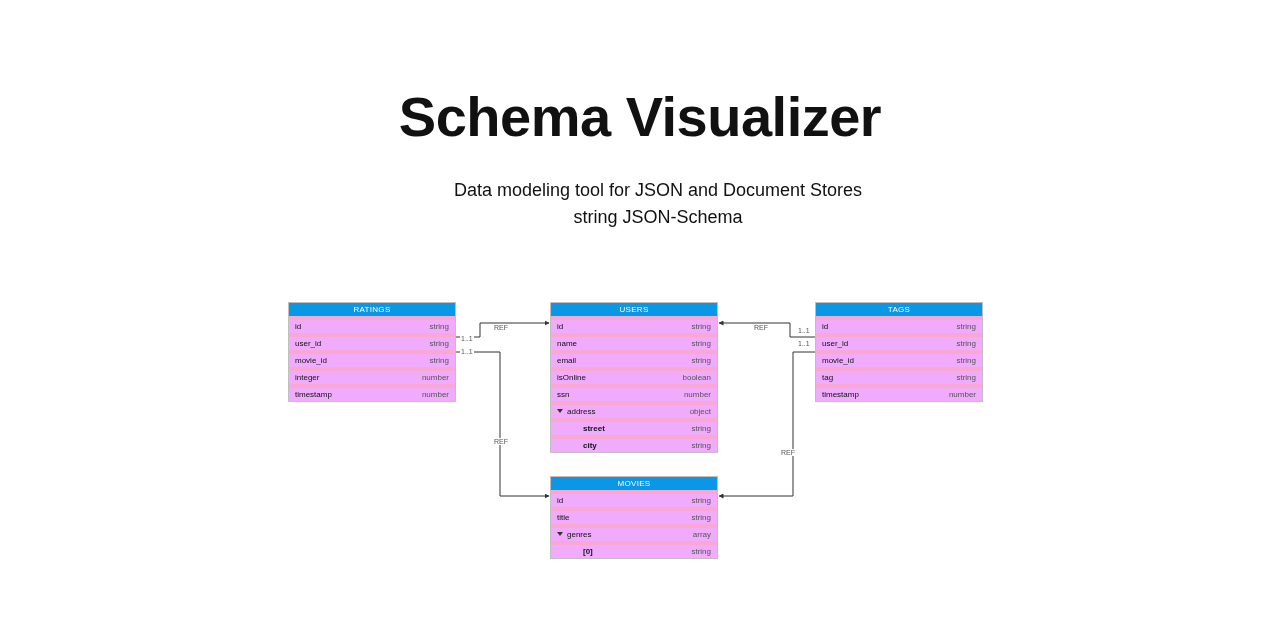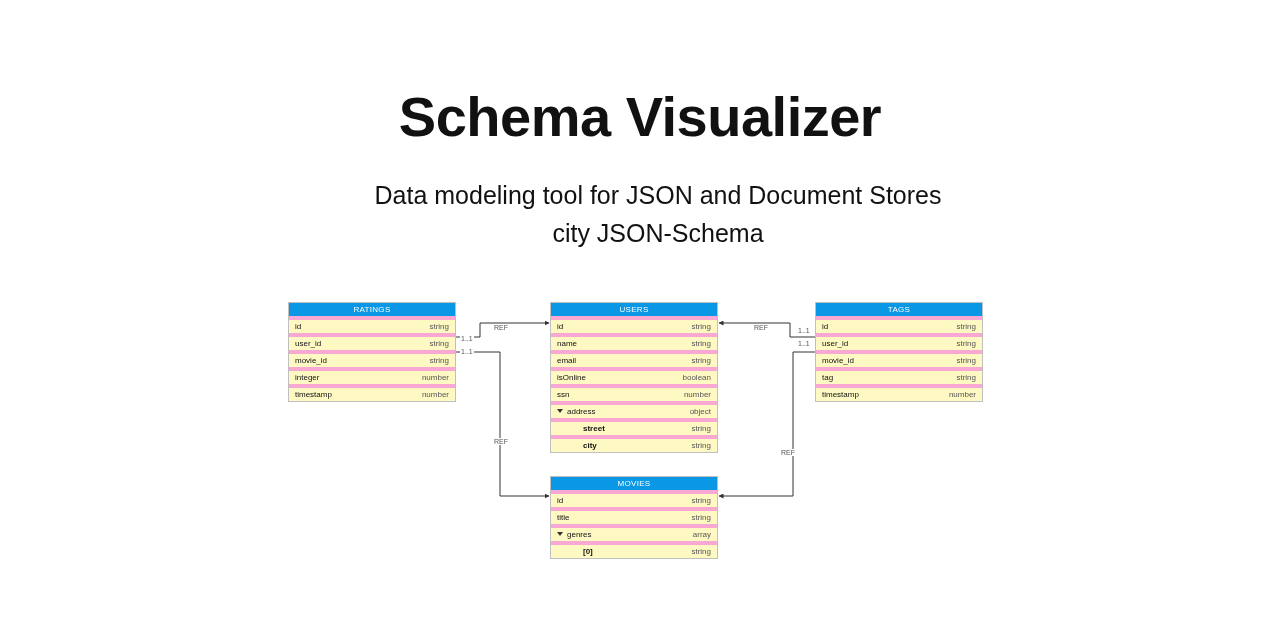--- a/index.html
+++ b/index.html
@@ -1,39 +1,39 @@
 <!DOCTYPE html>
 <html><head>
 <meta charset="utf-8">
 <style>
   * { box-sizing: border-box; margin: 0; padding: 0; }
   html, body { width: 1280px; height: 640px; background: #fff; font-family: "Segoe UI", Arial, sans-serif; color: #111; }
   .wrap { width: 1280px; height: 640px; position: relative; }
   .title { text-align: center; font-weight: 800; font-size: 56px; letter-spacing: -0.5px; padding-top: 84px; }
-  .subtitle { text-align: center; font-size: 25px; font-weight: 400; margin-top: 28px; line-height: 1.5; margin-left: 36px; }
+  .subtitle { text-align: center; font-size: 18px; font-weight: 400; margin-top: 28px; line-height: 1.5; margin-left: 36px; }
   .canvas { position: absolute; left: 0; right: 0; top: 292px; height: 300px; }
-  .table { position: absolute; width: 168px; border: 1px solid #bfbfbf; background: #fef9c3; font-size: 8px; }
+  .table { position: absolute; width: 168px; border: 1px solid #bfbfbf; background: #f0abfc; font-size: 8px; }
   .thead { background: #0a97e5; color: #fff; text-align: center; font-size: 8px; letter-spacing: 0.3px; padding: 2px 0; font-weight: 500; }
   .row { display: flex; justify-content: space-between; align-items: center; border-top: 4px solid #f9a8d4; padding: 2px 6px; min-height: 14px; }
   .row:first-of-type { border-top: none; }
   .fname { color: #111; }
   .ftype { color: #555; }
   .indent2 { padding-left: 26px; font-weight: bold; }
   .caret { display: inline-block; width: 0; height: 0; border-left: 3px solid transparent; border-right: 3px solid transparent; border-top: 4px solid #333; margin-right: 4px; vertical-align: 1px; }
   svg.edges { position: absolute; left: 0; top: 0; width: 100%; height: 100%; pointer-events: none; }
   .edge-label { position: absolute; font-size: 7px; color: #555; background: #fff; padding: 0 1px; }
 </style>
 </head>
 <body>
 
 <div class="wrap">
   <h1 class="title">Schema Visualizer</h1>
   <div class="subtitle">
     <span>Data modeling tool for JSON and Document Stores</span><br>
-    <span>city JSON-Schema</span>
+    <span>string JSON-Schema</span>
   </div>
 
   <div class="canvas">
 
     <svg class="edges" viewBox="0 0 1280 300">
       <defs>
         <marker id="ah" viewBox="0 0 10 10" refX="9" refY="5" markerWidth="5" markerHeight="5" orient="auto-start-reverse">
           <path d="M 0 0 L 10 5 L 0 10 z" fill="#333"></path>
         </marker>
       </defs>

